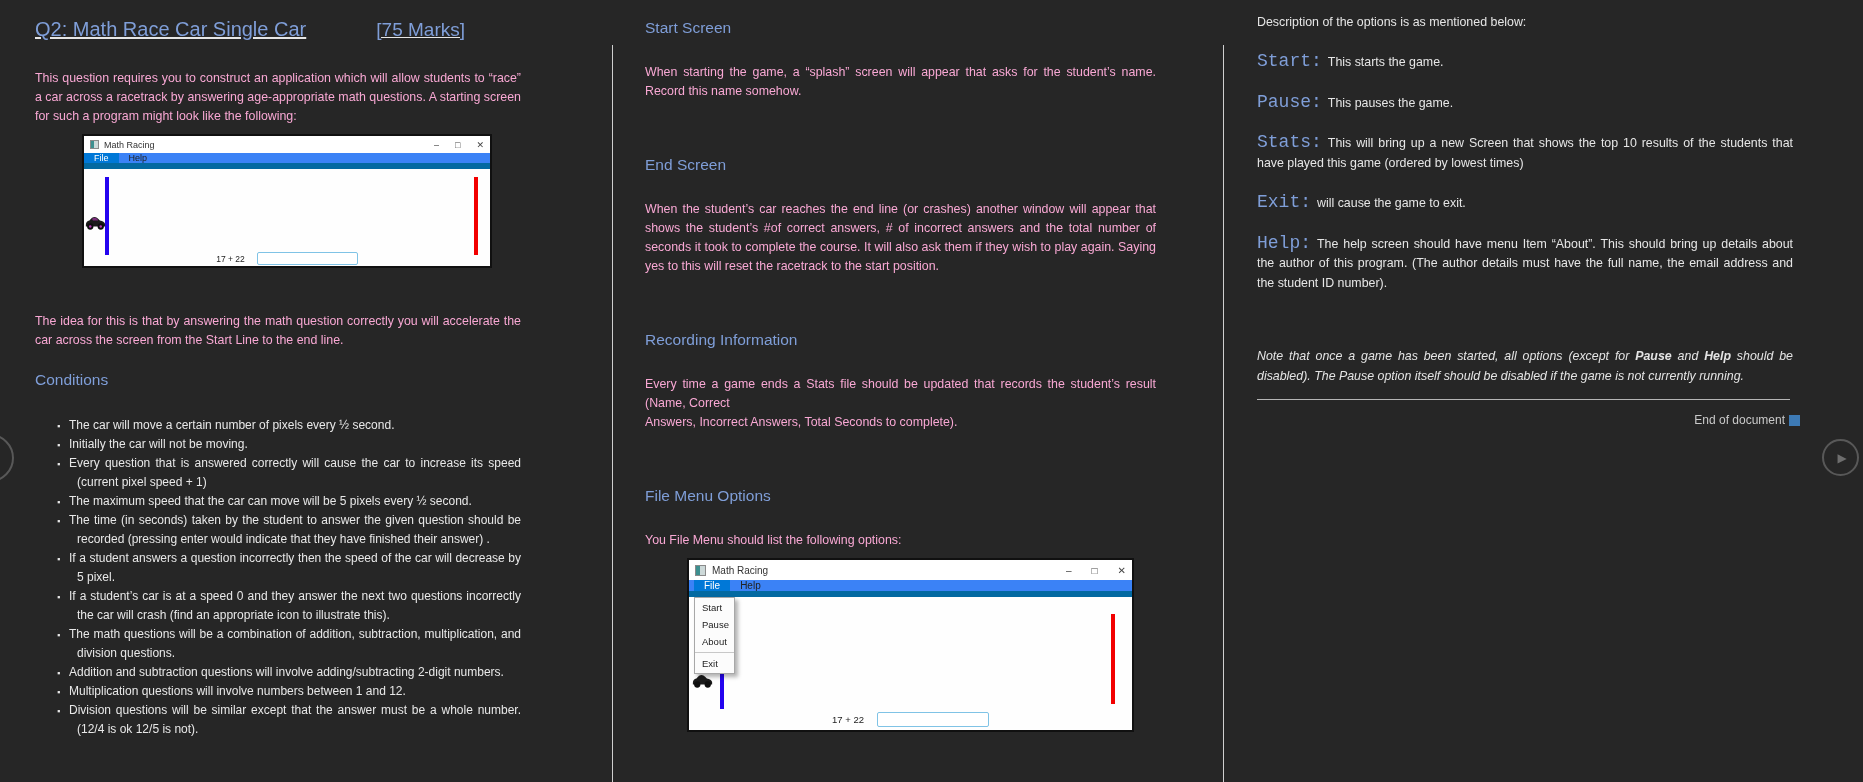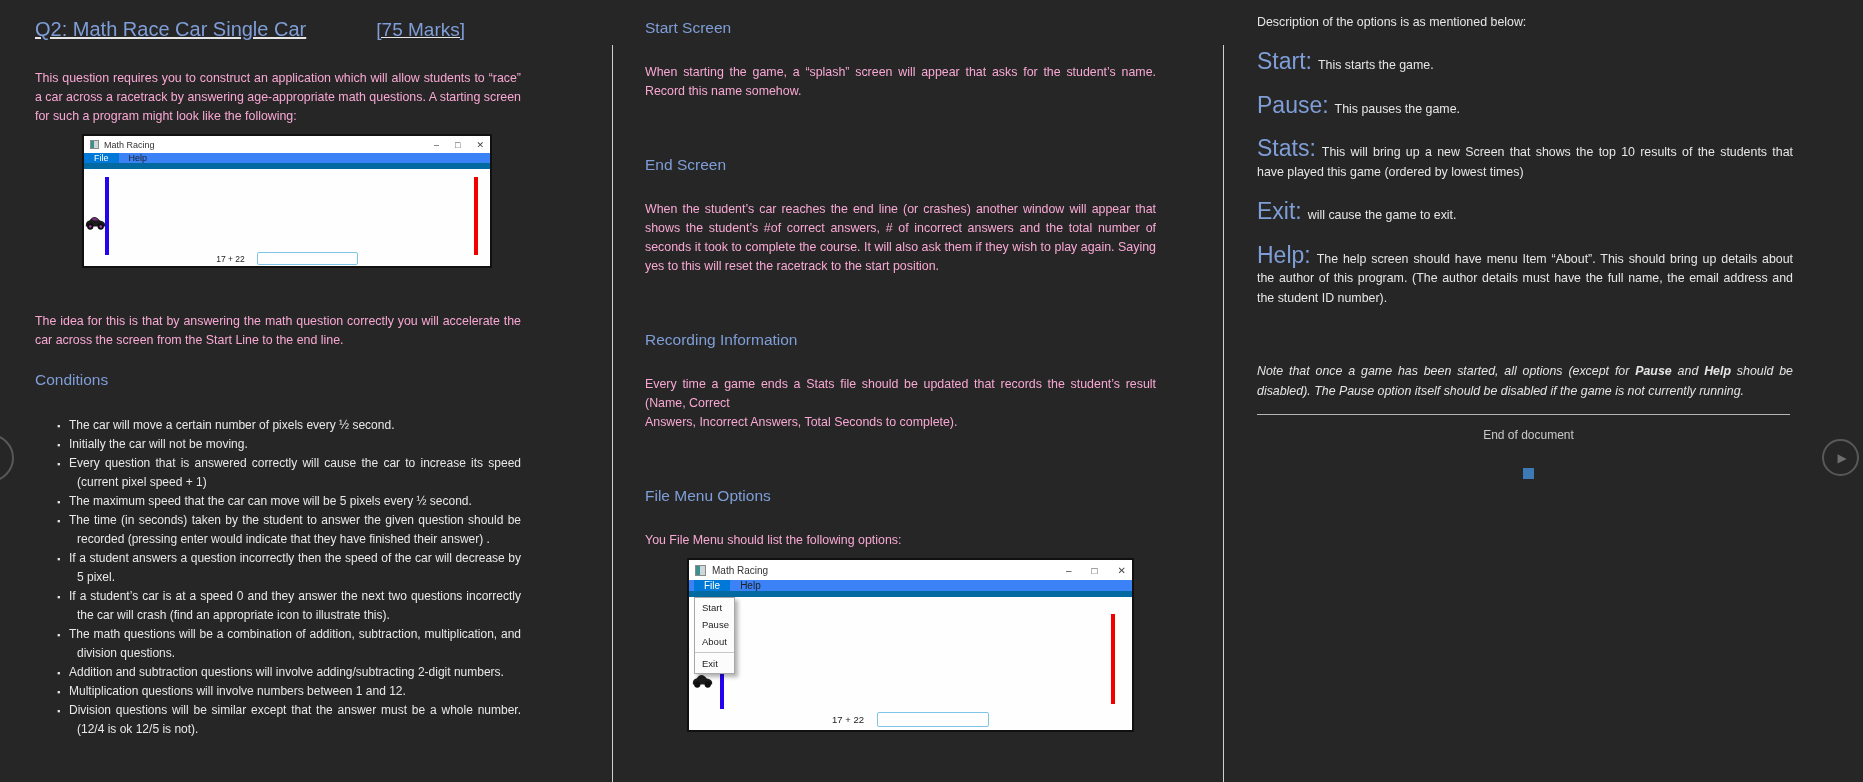--- a/index.html
+++ b/index.html
@@ -33,25 +33,25 @@
   .col-mid .mbody { margin-top:25px; white-space:pre-line; }
 
   ul.conds { list-style:none; margin-top:26px; }
   ul.conds li { position:relative; font-size:12px; line-height:19px; text-align:justify;
                 padding-left:42px; text-indent:-8px; color:#e8e8e8; }
   ul.conds li::before { content:"▪"; position:absolute; left:22px; top:1px; font-size:9px; text-indent:0; color:#e8e8e8; }
 
   
   .col-right .intro-r { margin-top:0; font-size:12.4px; line-height:19px; text-align:left; }
   .opt { margin-top:20px; font-size:12.4px; line-height:19.5px; text-align:justify; }
-  .opt-label { color:#7f9ed8; font-size:23px; font-weight:400; margin-right:6px; }
+  .opt-label { color:#7f9ed8; font-size:18px; font-weight:400; margin-right:6px;font-family:Liberation Mono, monospace; }
   .note { margin-top:54px; font-style:italic; font-size:12.4px; line-height:19.5px; text-align:justify; color:#e4e4e4; }
   .note b { font-weight:bold; }
   .rule { margin-top:13px; border:none; border-top:1px solid #b5b5b5; width:533px; }
-  .end-doc { margin-top:13px; width:543px; display:flex; justify-content:flex-end; align-items:center; gap:26px;flex-direction:column; }
+  .end-doc { margin-top:13px; width:543px; display:flex; justify-content:flex-end; align-items:center; gap:4px; }
   .end-doc-label { color:#c9c9c9; font-size:12px; }
   .end-sq { width:11px; height:11px; background:#3d7ab5; display:inline-block; }
 
   
   .winshot { position:relative; background:#fefefe; border:2px solid #101010; }
   .shot1 { margin-top:8px; margin-left:47px; width:410px; height:134px; }
   .shot2 { margin-top:8px; margin-left:42px; width:447px; height:174px; }
 
   .titlebar { display:flex; align-items:center; background:#ffffff; padding:0 6px; }
   .shot1 .titlebar { height:17px; }

